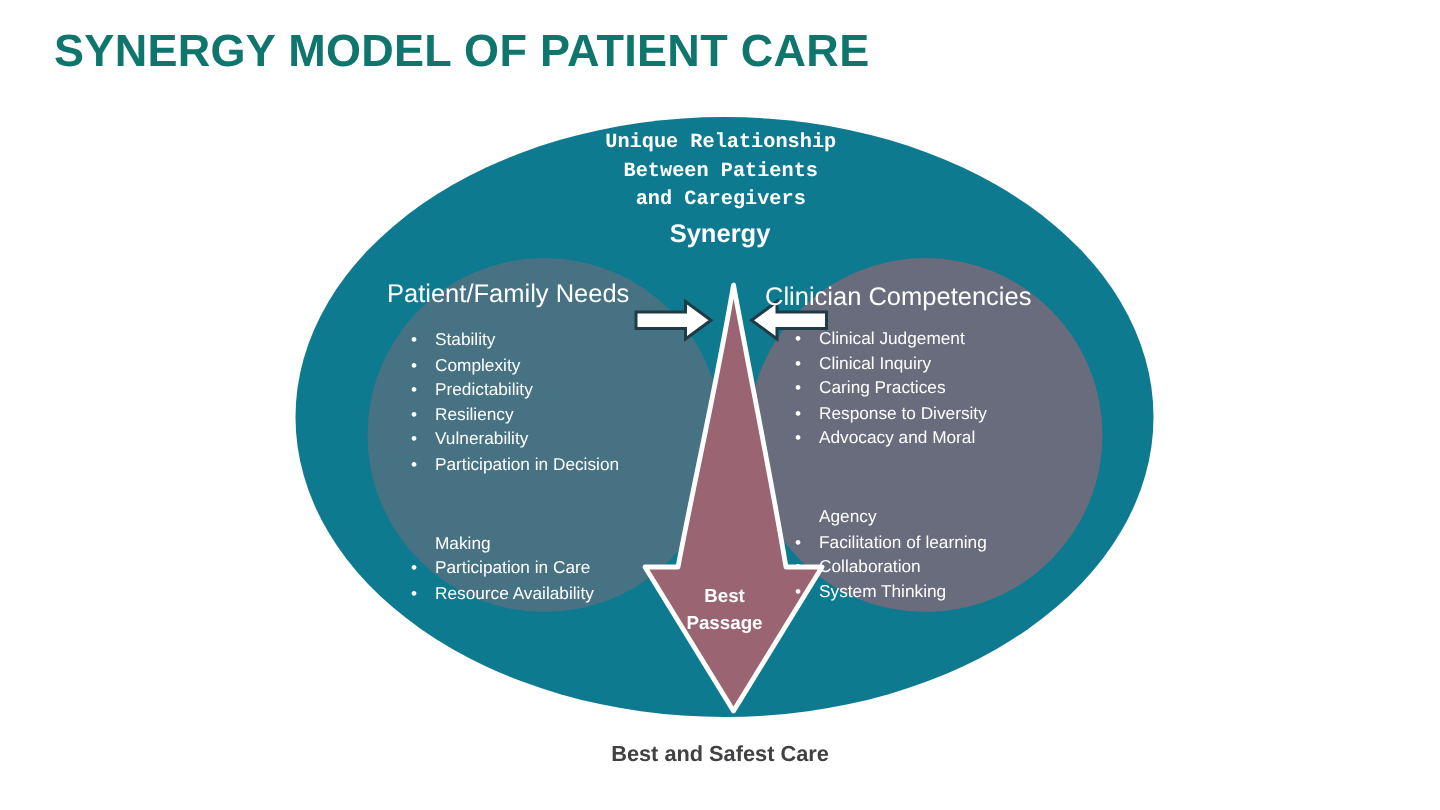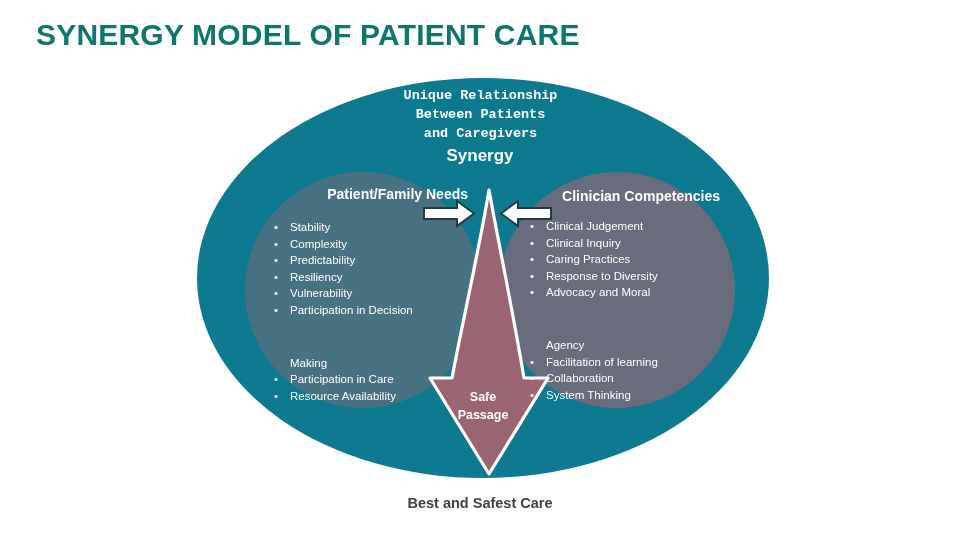--- a/index.html
+++ b/index.html
@@ -33,21 +33,21 @@
     font-size:13.5px; font-weight:bold;
     line-height:19px;
     font-family:Liberation Mono, monospace;
   }
   .synergy{
     left:415px; top:146px; width:130px;
     text-align:center;
     font-size:17px; font-weight:bold;
   }
   .panel-title{
-    font-size:14px;font-weight:bold;text-align:right;
+    font-size:17px;font-weight:normal;text-align:left;
   }
   .left-title{left:258px; top:186px; width:210px;}
   .right-title{left:510px; top:188px; width:210px;}
 
   ul.bullets{
     list-style:none;
     margin:0;padding:0;
   }
   ul.bullets li{
     position:relative;
@@ -142,19 +142,19 @@
     <li><span class="bdot">•</span><span>Caring Practices</span></li>
     <li><span class="bdot">•</span><span>Response to Diversity</span></li>
     <li><span class="bdot">•</span><span>Advocacy and Moral</span></li>
     <li class="cont"><span>Agency</span></li>
     <li><span class="bdot">•</span><span>Facilitation of learning</span></li>
     <li><span class="bdot">•</span><span>Collaboration</span></li>
     <li><span class="bdot">•</span><span>System Thinking</span></li>
   </ul>
 
   <div class="ov safe-passage">
-    <div>Safe</div>
+    <div>Best</div>
     <div>Passage</div>
   </div>
 
   <div class="bottom-label">Best and Safest Care</div>
 
 </div>
 
 </body></html>

